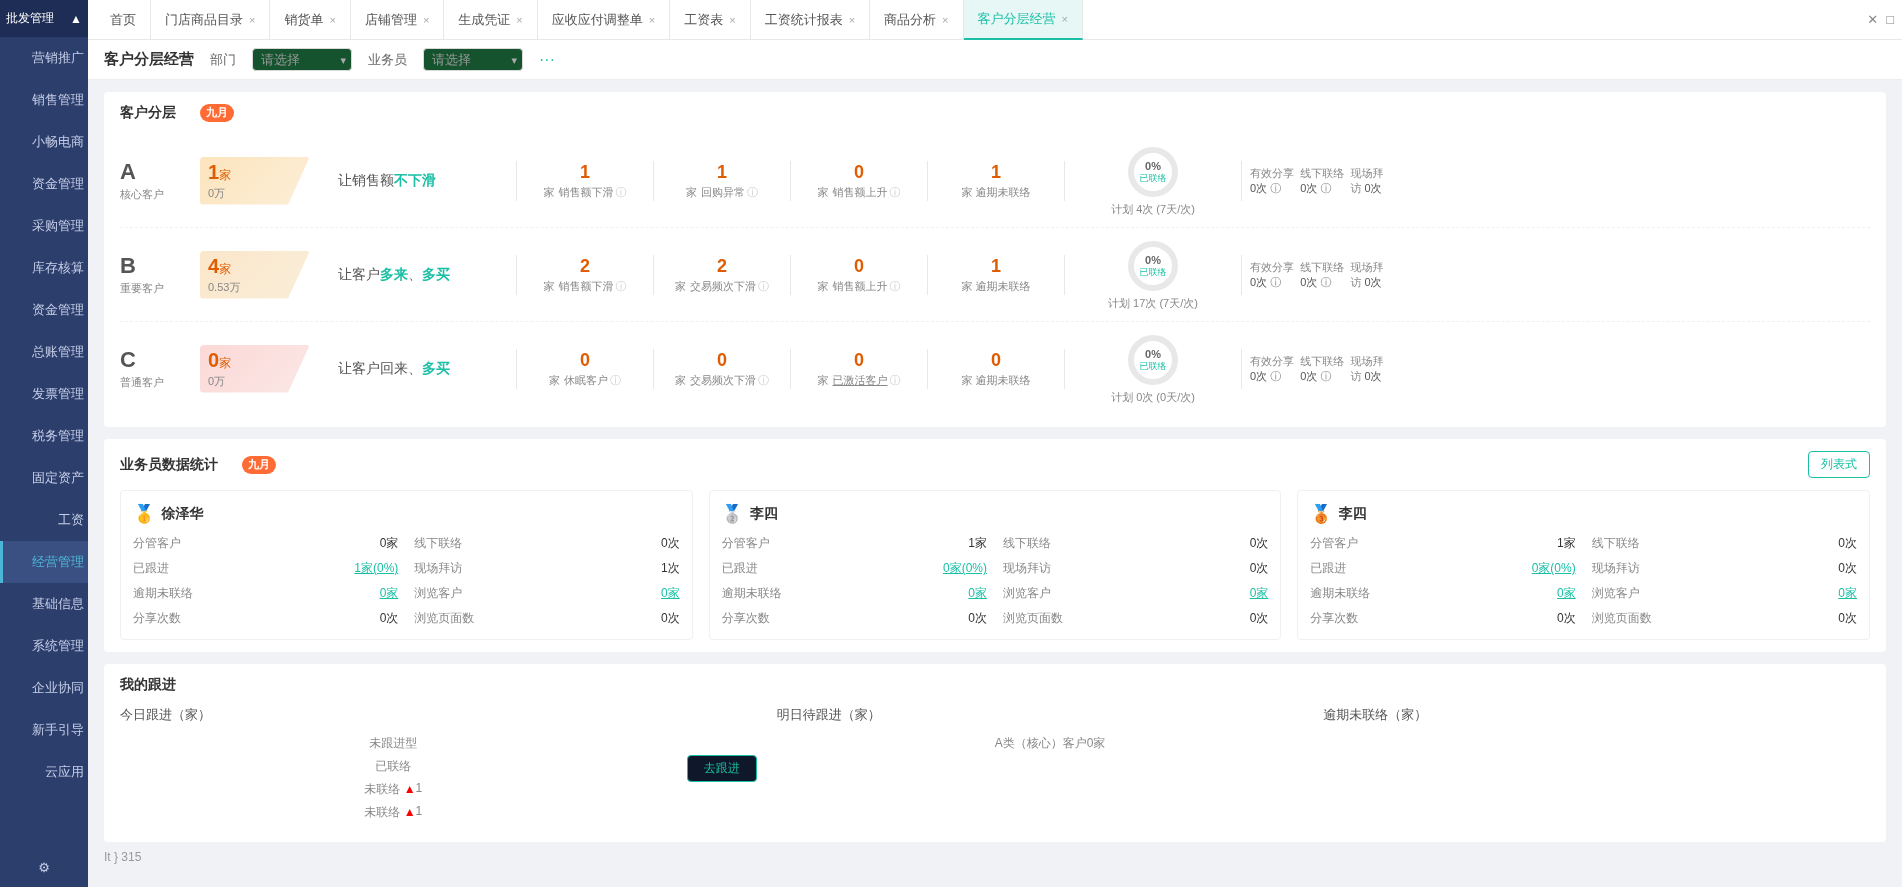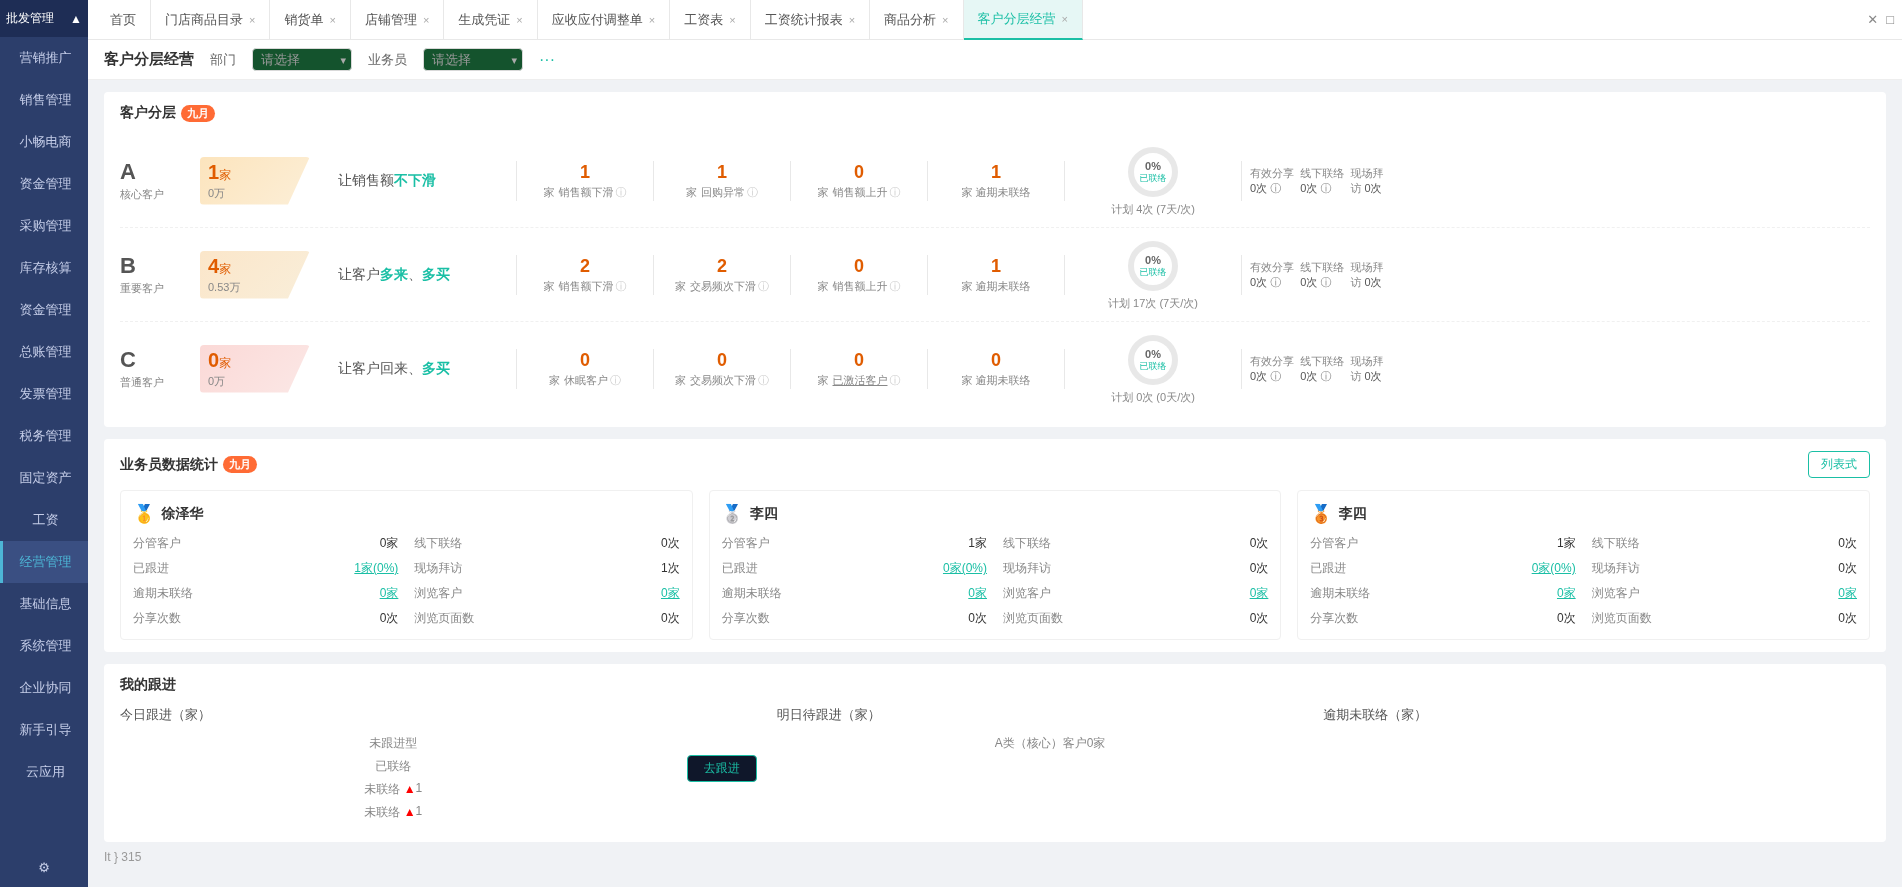--- a/index.html
+++ b/index.html
@@ -1,21 +1,21 @@
 <!DOCTYPE html>
 <html><head>
   <meta charset="utf-8">
   <style>
     * { box-sizing: border-box; margin: 0; padding: 0; }
     body { font-family: 'Microsoft YaHei', Arial, sans-serif; font-size: 13px; background: #f0f2f5; display: flex; height: 887px; overflow: hidden; }
 
     
     .sidebar { width: 88px; background: #2c3e6b; color: #fff; display: flex; flex-direction: column; align-items: center; height: 100%; overflow-y: auto; flex-shrink: 0; }
     .sidebar-logo { width: 100%; background: #1e2d55; padding: 10px 6px; text-align: center; font-size: 12px; color: #fff; display: flex; align-items: center; justify-content: space-between; cursor: pointer; }
-    .sidebar-item { width: 100%; padding: 12px 4px; text-align: center; font-size: 13px; color: #c5cde8; cursor: pointer; border-left: 3px solid transparent; }
+    .sidebar-item { width: 100%; padding: 12px 4px; text-align: right; font-size: 13px; color: #c5cde8; cursor: pointer; border-left: 3px solid transparent; }
     .sidebar-item.active { background: #3a4f82; color: #4db6d6; border-left: 3px solid #4db6d6; }
     .sidebar-gear { margin-top: auto; width: 100%; padding: 12px 4px; text-align: center; color: #c5cde8; cursor: pointer; }
 
     
     .main { flex: 1; display: flex; flex-direction: column; overflow: hidden; }
 
     
     .tab-bar { background: #fff; border-bottom: 1px solid #e8e8e8; display: flex; align-items: center; padding: 0 8px; height: 40px; flex-shrink: 0; }
     .tab { display: flex; align-items: center; padding: 0 14px; height: 40px; font-size: 13px; color: #555; cursor: pointer; border-right: 1px solid #e8e8e8; white-space: nowrap; gap: 4px; }
     .tab.active { background: #e6f7f5; color: #1abfa5; border-bottom: 2px solid #1abfa5; }
@@ -29,21 +29,21 @@
     .filter-select { border: 1px solid #d9d9d9; border-radius: 4px; padding: 3px 24px 3px 8px; font-size: 13px; color: #999; background: #14532d; cursor: pointer; min-width: 100px; appearance: none; position: relative; }
     .select-wrapper { position: relative; display: inline-block; }
     .select-wrapper::after { content: '▾'; position: absolute; right: 6px; top: 50%; transform: translateY(-50%); color: #aaa; pointer-events: none; font-size: 11px; }
     .filter-more { color: #1abfa5; cursor: pointer; font-size: 16px; }
 
     
     .content { flex: 1; overflow-y: auto; padding: 12px 16px; background: #f0f2f5; }
 
     
     .section { background: #fff; border-radius: 4px; margin-bottom: 12px; padding: 12px 16px; }
-    .section-title { font-size: 14px; font-weight: bold; color: #333; margin-bottom: 12px; display: flex; align-items: center; gap: 5px; }
+    .section-title { font-size: 14px; font-weight: bold; color: #333; margin-bottom: 12px; display: flex; gap: 24px; }
     .section-title .month-badge { background: #ff6b35; color: #fff; font-size: 11px; padding: 1px 6px; border-radius: 10px; }
 
     
     .tier-row { display: flex; align-items: center; padding: 10px 0; border-bottom: 1px dashed #f0f0f0; gap: 0; }
     .tier-row:last-child { border-bottom: none; }
     .tier-label-col { width: 80px; flex-shrink: 0; }
     .tier-letter { font-size: 22px; font-weight: bold; color: #555; }
     .tier-sub { font-size: 11px; color: #888; margin-top: 2px; }
     .tier-count-col { width: 130px; flex-shrink: 0; position: relative; }
     .tier-count-num { font-size: 20px; font-weight: bold; color: #e05c00; }

